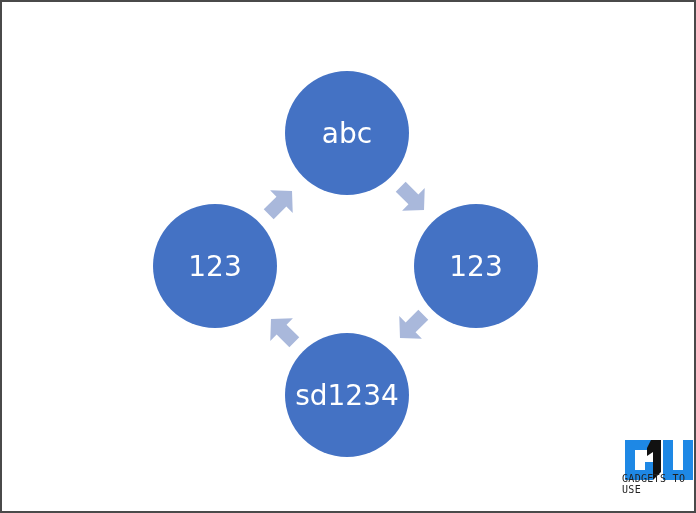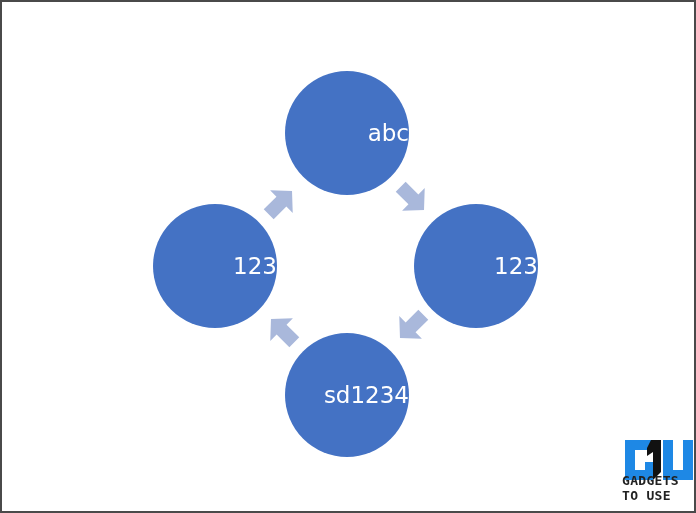--- a/index.html
+++ b/index.html
@@ -1,21 +1,21 @@
 <!DOCTYPE html>
 <html><head>
   <meta charset="utf-8">
   <style>
     html, body { margin: 0; padding: 0; }
     body { width: 696px; height: 513px; background: #ffffff; position: relative; overflow: hidden; font-family: "DejaVu Sans", sans-serif; }
     .frame { position: absolute; left: 0; top: 0; width: 692px; height: 509px; border: 2px solid #4a4a4a; background: #ffffff; }
-    .node { position: absolute; width: 124px; height: 124px; border-radius: 50%; background: #4472c4; color: #ffffff; display: flex; align-items: center; justify-content: flex-end; font-size: 23px; }
+    .node { position: absolute; width: 124px; height: 124px; border-radius: 50%; background: #4472c4; color: #ffffff; display: flex; align-items: center; justify-content: center; font-size: 28px; }
     svg.arrows { position: absolute; left: 0; top: 0; }
     .logo { position: absolute; left: 623px; top: 430px; width: 72px; height: 60px; }
-    .logo-text { position: absolute; left: 622px; top: 473px; font-size: 13px; font-weight: bold; color: #222; letter-spacing: 0.3px; font-family: "DejaVu Sans Mono", monospace; }
+    .logo-text { position: absolute; left: 622px; top: 473px; font-size: 10px; font-weight: normal; color: #222; letter-spacing: 0.3px; font-family: "DejaVu Sans Mono", monospace; }
   </style>
 </head>
 <body>
 
 <div class="frame"></div>
 
 <div class="node" style="left:285px; top:71px;">
   <span>abc</span>
 </div>
 <div class="node" style="left:414px; top:204px;">

